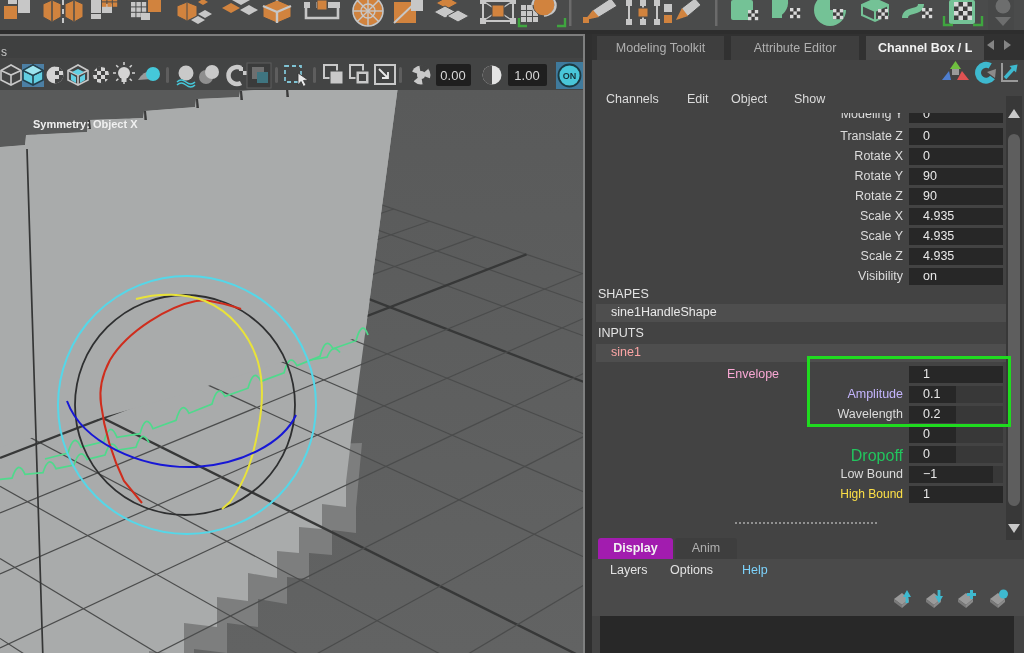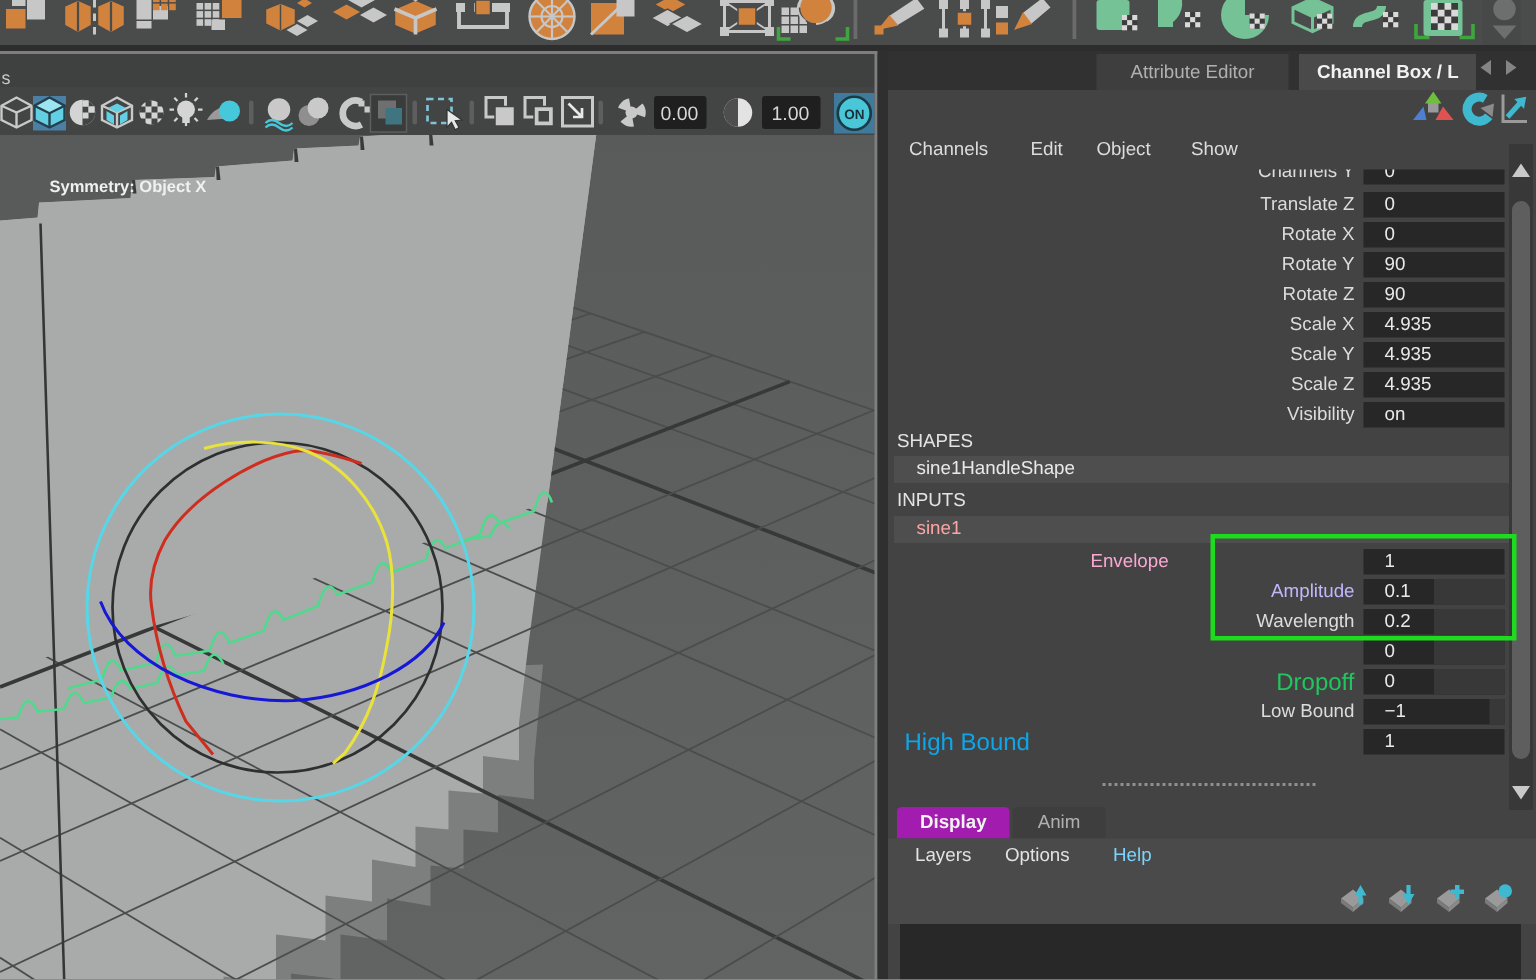--- a/index.html
+++ b/index.html
@@ -305,20 +305,21 @@
 <path d="M241,219 C220,212 205,209 196,211 C170,216 128,240 110,270 C102,285 99,300 101,314 C104,338 110,362 124,391 L142,413" fill="none" stroke="#cf2d1d" stroke-width="2"></path>
 <path d="M136,209 C158,203 185,203 205,211 C230,221 250,245 258,272 C263,290 263,315 258,340 C253,368 246,390 230,412 L222,419" fill="none" stroke="#e8e23a" stroke-width="2"></path>
 <path d="M67,311 C82,352 140,379 196,377 C242,374 283,353 296,325" fill="none" stroke="#1717d6" stroke-width="2"></path>
 
 <text x="33" y="38" font-family="Liberation Sans, sans-serif" font-size="11" font-weight="bold" fill="#f0f0f0">Symmetry: Object X</text>
 </svg>
 <div style="position:absolute;left:583px;top:36px;width:2px;height:617px;background:#7e7f7f;"></div>
 <div style="position:absolute;left:585px;top:34px;width:7px;height:619px;background:#2f2f2f;"></div>
 <div style="position:absolute;left:592px;top:34px;width:432px;height:619px;background:#434343;"></div>
 <div style="position:absolute;left:592px;top:34px;width:432px;height:26px;background:#313131;"></div>
+<div style="position:absolute;left:597px;top:36px;width:127px;height:24px;background:#3e3e3e;color:#b0b0b0;font-size:12.5px;text-align:center;line-height:24px;">Modeling Toolkit</div>
 <div style="position:absolute;left:731px;top:36px;width:128px;height:24px;background:#3e3e3e;color:#b0b0b0;font-size:12.5px;text-align:center;line-height:24px;">Attribute Editor</div>
 <div style="position:absolute;left:866px;top:36px;width:118px;height:24px;background:#4a4a4a;color:#f2f2f2;font-size:12.5px;font-weight:bold;line-height:24px;overflow:hidden;white-space:nowrap;padding-left:12px;">Channel Box / L</div>
 <svg width="40" height="14" viewBox="0 0 40 14" style="position:absolute;left:984px;top:38px">
       <path d="M10,2 L10,12 L3,7 Z" fill="#848484"></path>
       <path d="M20,2 L20,12 L27,7 Z" fill="#848484"></path>
     </svg>
 <svg width="80" height="24" viewBox="0 0 80 24" style="position:absolute;left:940px;top:60px">
 <rect x="12" y="8" width="7" height="7" fill="#9a9a9a"></rect>
 <path d="M15.5,1 L21,9 L10,9 Z" fill="#6fbf3f"></path>
 <path d="M9,11 L11,20 L2,20 Z" fill="#4f7fd0"></path>
@@ -327,21 +328,21 @@
 <path d="M52.5,17.5 A8 8 0 0 0 50.2,5.9" stroke="#8b8b8b" stroke-width="6" fill="none" opacity="0"></path>
 <path d="M47,12 L55,18 L56,9 Z" fill="#8b8b8b"></path>
 <path d="M62,3 L62,21 L78,21" stroke="#9a9a9a" stroke-width="2" fill="none"></path>
 <path d="M65,18 L74,8" stroke="#3eb9cf" stroke-width="3.4"></path>
 <path d="M77.5,4.5 L69.5,6 L76,12.5 Z" fill="#3eb9cf"></path>
 </svg>
 <div style="position:absolute;left:606px;top:92px;font-size:12.5px;color:#dcdcdc;">Channels</div>
 <div style="position:absolute;left:687px;top:92px;font-size:12.5px;color:#dcdcdc;">Edit</div>
 <div style="position:absolute;left:731px;top:92px;font-size:12.5px;color:#dcdcdc;">Object</div>
 <div style="position:absolute;left:794px;top:92px;font-size:12.5px;color:#dcdcdc;">Show</div>
-<div style="position:absolute;left:603px;top:107px;width:300px;text-align:right;font-size:12.5px;color:#dcdcdc;">Channels Y</div>
+<div style="position:absolute;left:603px;top:107px;width:300px;text-align:right;font-size:12.5px;color:#dcdcdc;">Modeling Y</div>
 <div style="position:absolute;left:909px;top:106px;width:94px;height:17px;background:#272727;"></div>
     <div style="position:absolute;left:923px;top:107px;font-size:12.5px;color:#e9e9e9;">0</div>
 <div style="position:absolute;left:603px;top:129px;width:300px;text-align:right;font-size:12.5px;color:#dcdcdc;">Translate Z</div>
 <div style="position:absolute;left:909px;top:128px;width:94px;height:17px;background:#272727;"></div>
     <div style="position:absolute;left:923px;top:129px;font-size:12.5px;color:#e9e9e9;">0</div>
 <div style="position:absolute;left:603px;top:149px;width:300px;text-align:right;font-size:12.5px;color:#dcdcdc;">Rotate X</div>
 <div style="position:absolute;left:909px;top:148px;width:94px;height:17px;background:#272727;"></div>
     <div style="position:absolute;left:923px;top:149px;font-size:12.5px;color:#e9e9e9;">0</div>
 <div style="position:absolute;left:603px;top:169px;width:300px;text-align:right;font-size:12.5px;color:#dcdcdc;">Rotate Y</div>
 <div style="position:absolute;left:909px;top:168px;width:94px;height:17px;background:#272727;"></div>
@@ -383,21 +384,21 @@
     <div style="position:absolute;left:956px;top:426px;width:47px;height:17px;background:#383838;"></div>
     <div style="position:absolute;left:923px;top:427px;font-size:12.5px;color:#e9e9e9;">0</div>
 <div style="position:absolute;left:603px;top:447px;width:300px;text-align:right;font-size:16px;color:#22c55e;">Dropoff</div>
 <div style="position:absolute;left:909px;top:446px;width:94px;height:17px;background:#272727;"></div>
     <div style="position:absolute;left:956px;top:446px;width:47px;height:17px;background:#383838;"></div>
     <div style="position:absolute;left:923px;top:447px;font-size:12.5px;color:#e9e9e9;">0</div>
 <div style="position:absolute;left:603px;top:467px;width:300px;text-align:right;font-size:12.5px;color:#dcdcdc;">Low Bound</div>
 <div style="position:absolute;left:909px;top:466px;width:94px;height:17px;background:#272727;"></div>
     <div style="position:absolute;left:993px;top:466px;width:10px;height:17px;background:#383838;"></div>
     <div style="position:absolute;left:923px;top:467px;font-size:12.5px;color:#e9e9e9;">−1</div>
-<div style="position:absolute;left:603px;top:487px;width:300px;font-size:16px;color:#0ea5e9;">High Bound</div>
+<div style="position:absolute;left:603px;top:487px;width:300px;text-align:right;font-size:12px;color:#fde047;">High Bound</div>
 <div style="position:absolute;left:909px;top:486px;width:94px;height:17px;background:#272727;"></div>
     <div style="position:absolute;left:923px;top:487px;font-size:12.5px;color:#e9e9e9;">1</div>
 <div style="position:absolute;left:807px;top:356px;width:204px;height:71px;border:3px solid #1fdb1f;z-index:5;"></div>
 <div style="position:absolute;left:1006px;top:96px;width:16px;height:444px;background:#383838;"></div>
 <svg width="16" height="16" viewBox="0 0 16 16" style="position:absolute;left:1006px;top:106px">
       <path d="M8,3 L14,12 L2,12 Z" fill="#c9c9c9"></path>
     </svg>
 <div style="position:absolute;left:1008px;top:134px;width:12px;height:372px;background:#5e5e5e;border-radius:6px;"></div>
 <svg width="16" height="16" viewBox="0 0 16 16" style="position:absolute;left:1006px;top:520px">
       <path d="M8,13 L14,4 L2,4 Z" fill="#c9c9c9"></path>

